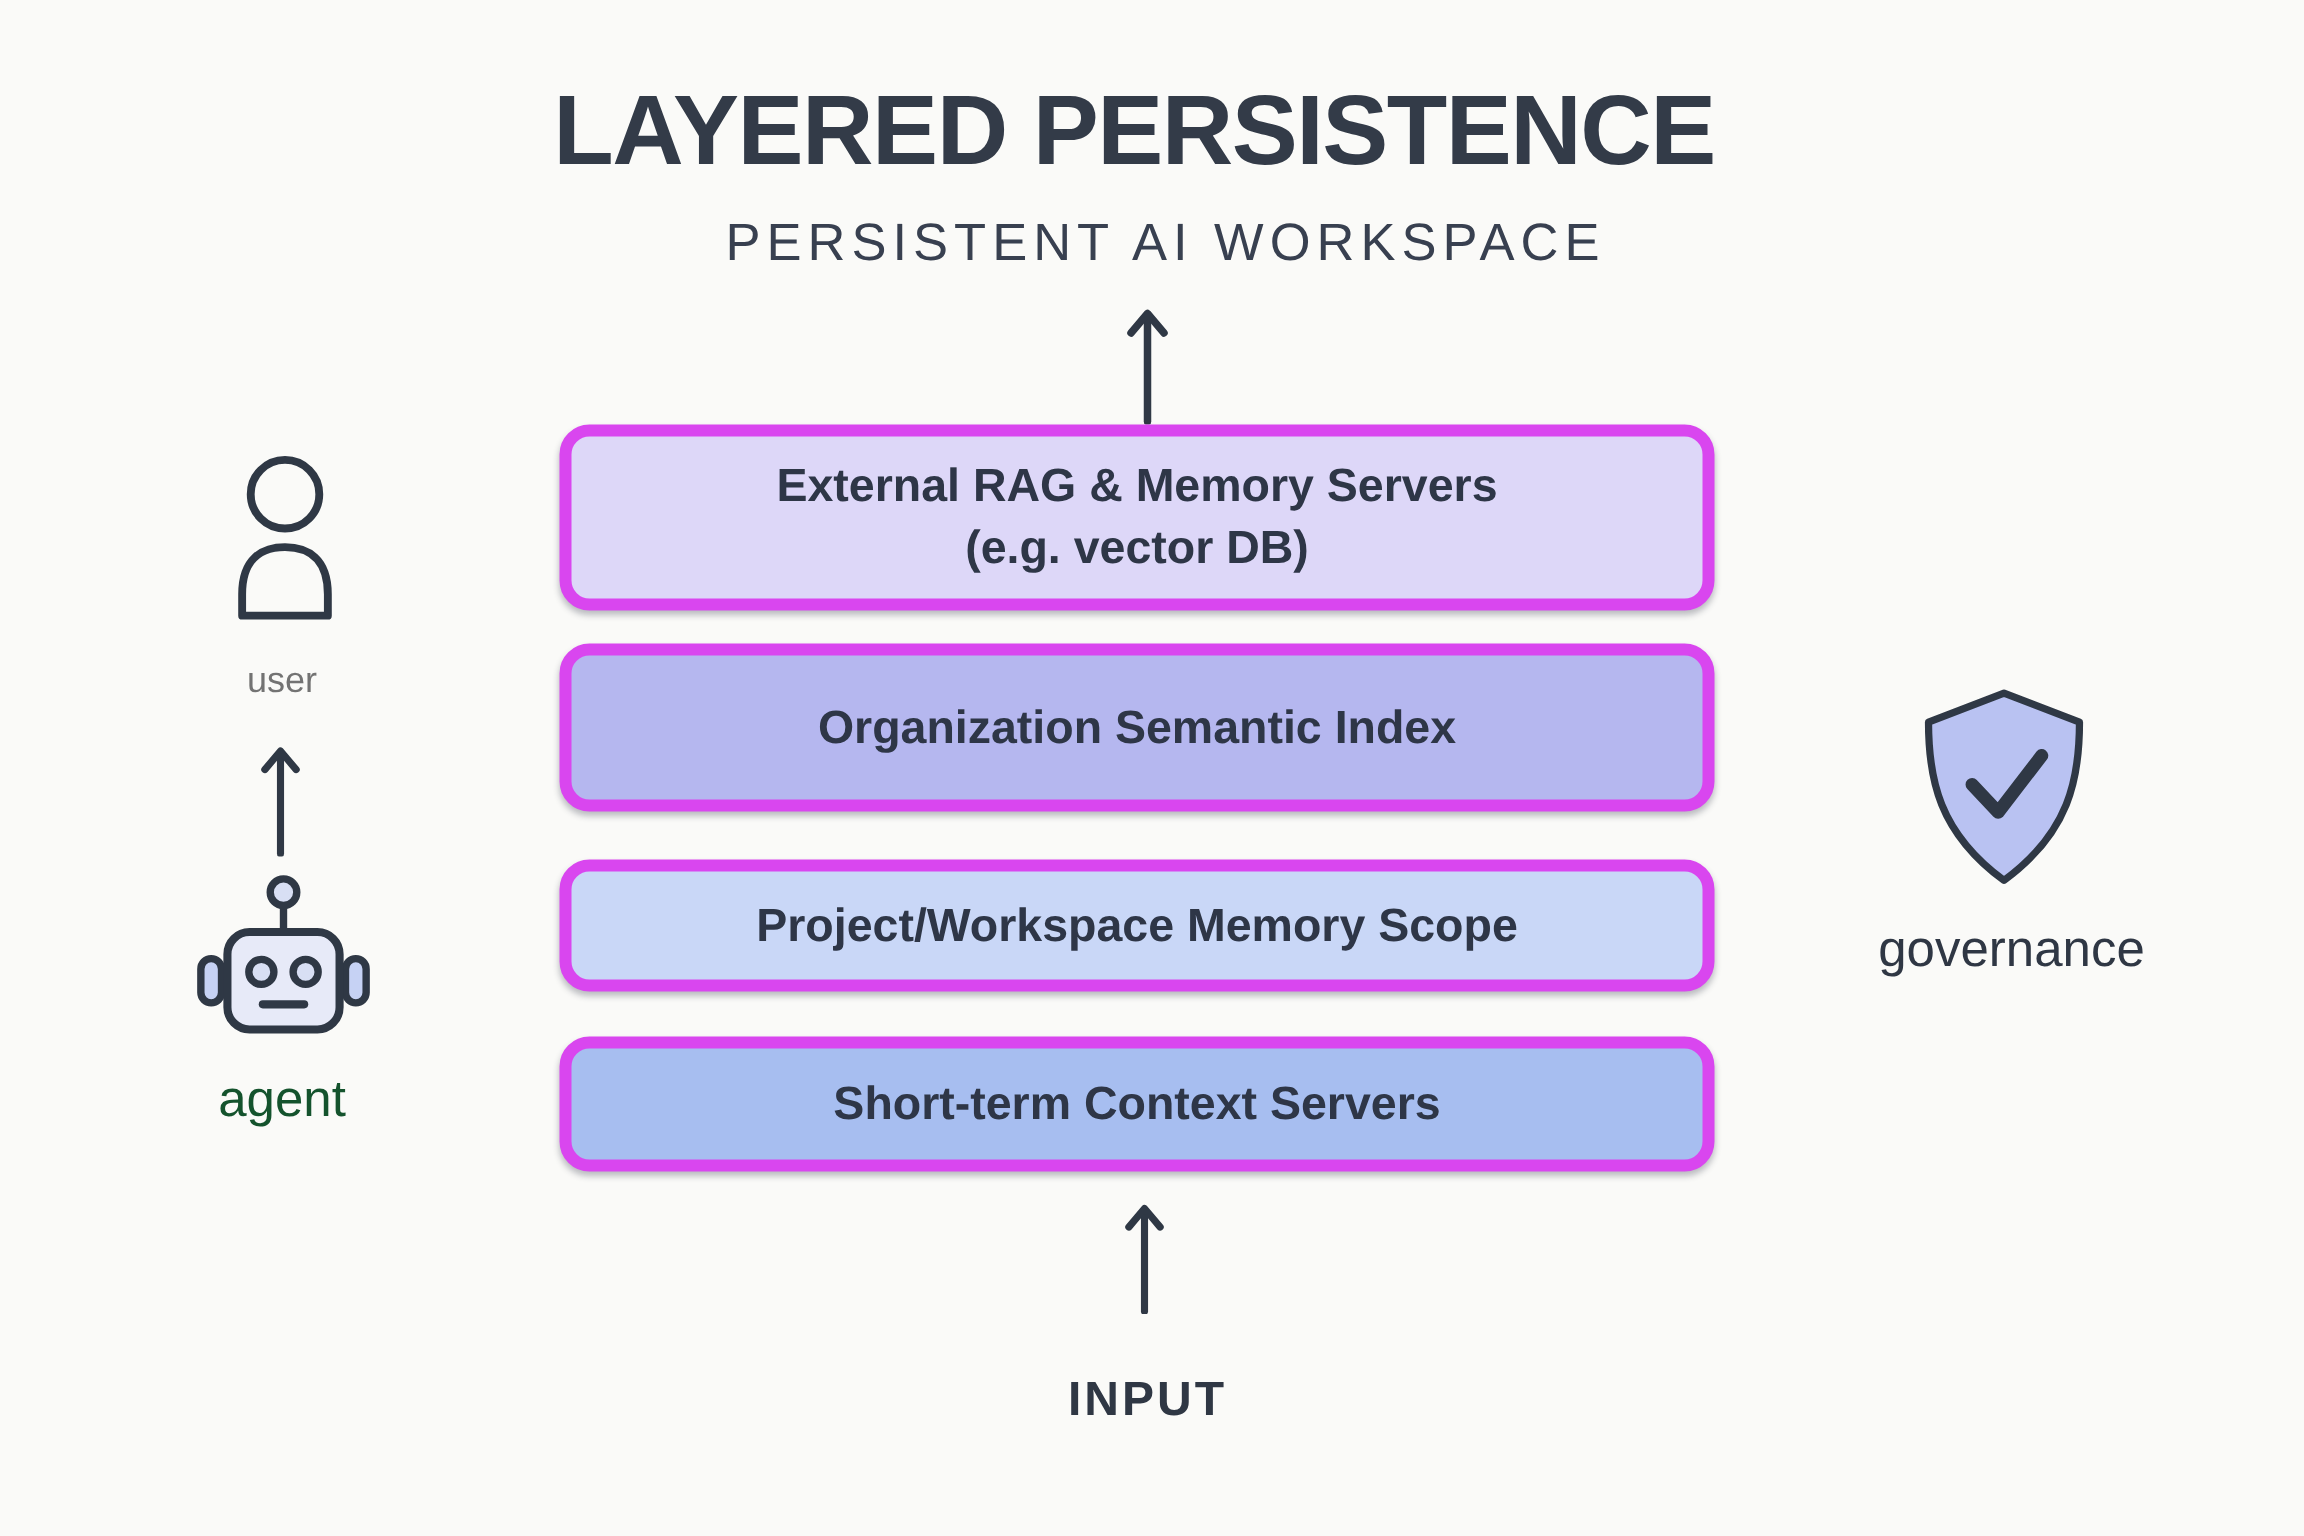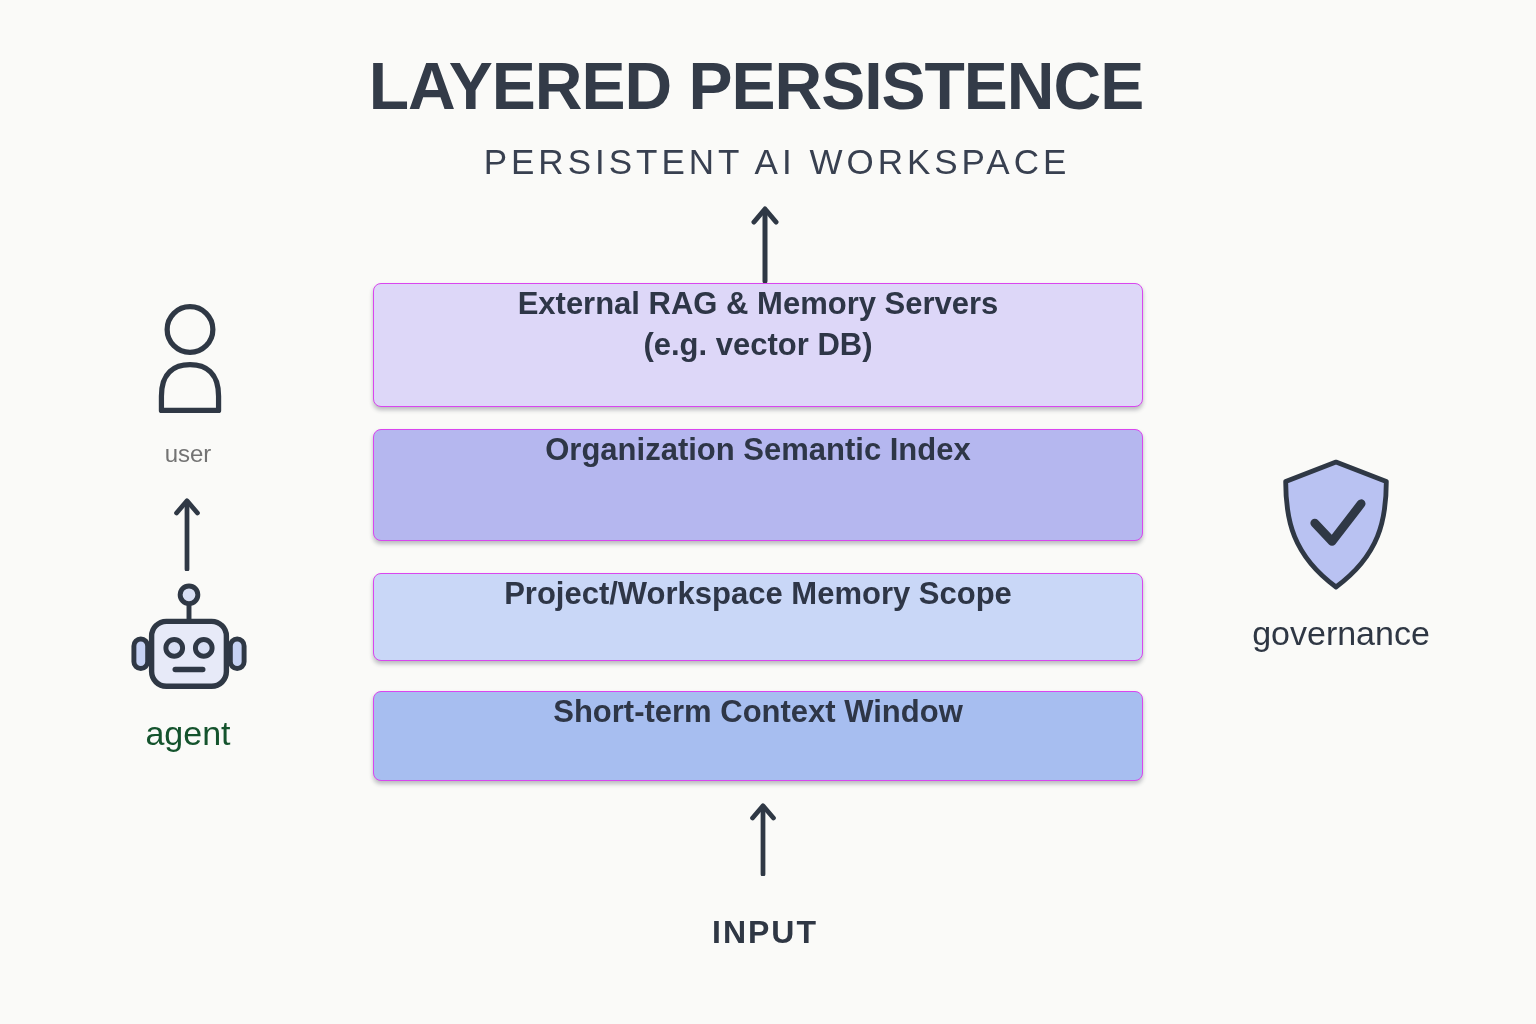--- a/index.html
+++ b/index.html
@@ -40,25 +40,26 @@
   
   .stack {
     position: absolute;
     left: 373px;
     top: 283px;
     width: 770px;
   }
   .layer {
     box-sizing: border-box;
     width: 100%;
-    border: 1px solid #d946ef;
-    border-radius: 8px;
+    border: 8px solid #d946ef;
+    border-radius: 20px;
     display: flex;
     flex-direction: column;
     align-items: center;
+    justify-content: center;
     box-shadow: 0 3px 4px rgba(35, 40, 58, 0.30);
     color: #2e3647;
     font-weight: bold;
     font-size: 31px;
     line-height: 1.32;
     text-align: center;
   }
   .layer-1 { height: 124px; margin-bottom: 22px; }
   .layer-2 { height: 112px; margin-bottom: 32px; }
   .layer-3 { height: 88px;  margin-bottom: 30px; }
@@ -114,21 +115,21 @@
       <div>External RAG &amp; Memory Servers</div>
       <div>(e.g. vector DB)</div>
     </div>
     <div class="layer layer-2" style="background: rgb(181, 183, 239);">
       <div>Organization Semantic Index</div>
     </div>
     <div class="layer layer-3" style="background: rgb(201, 215, 247); margin-top: 20px;">
       <div>Project/Workspace Memory Scope</div>
     </div>
     <div class="layer layer-4" style="background: rgb(167, 190, 240);">
-      <div>Short-term Context Window</div>
+      <div>Short-term Context Servers</div>
     </div>
   </div>
 
   <svg class="arrow-svg arrow-bottom" viewBox="0 0 32 80">
     <g fill="none" stroke="#2f3845" stroke-width="5" stroke-linecap="round" stroke-linejoin="round">
       <path d="M16 78 L16 8"></path>
       <path d="M5 19 L16 6 L27 19"></path>
     </g>
   </svg>
   <div class="input-label">INPUT</div>

